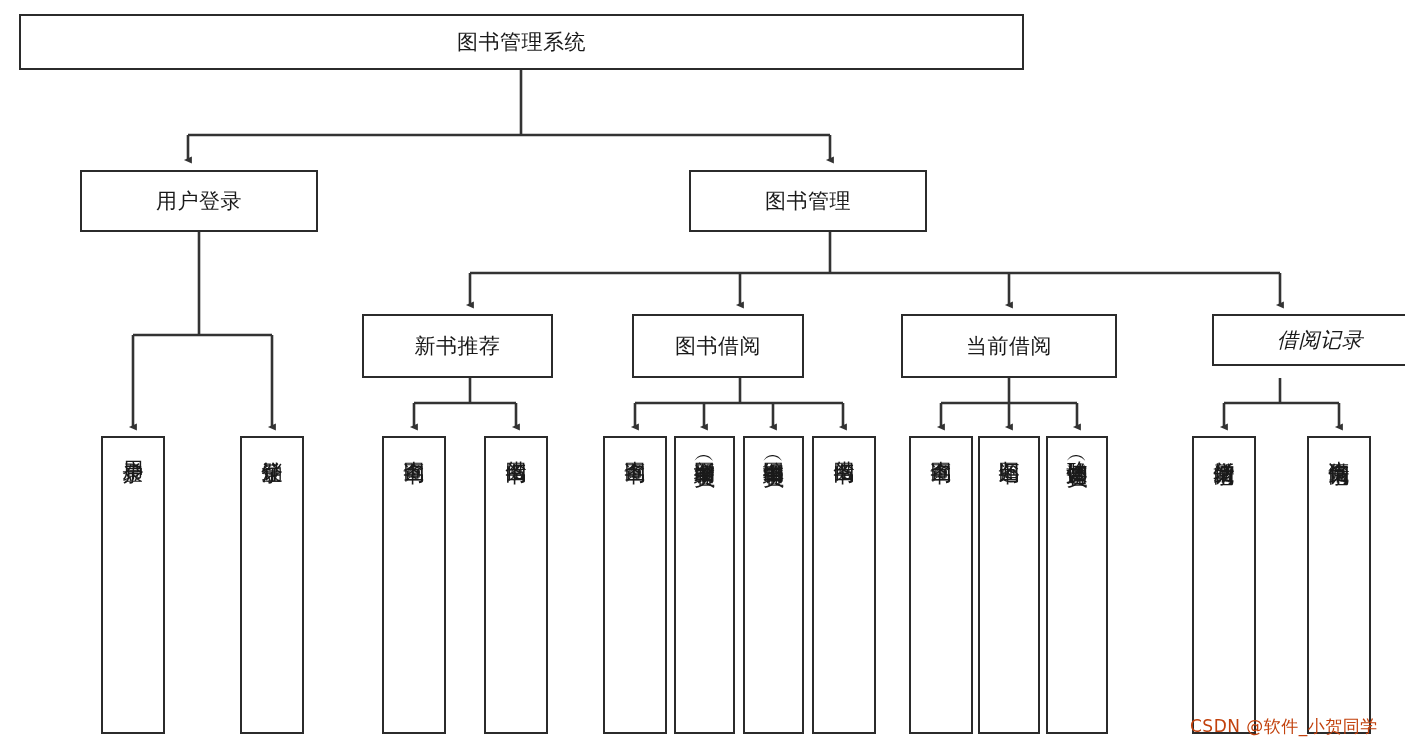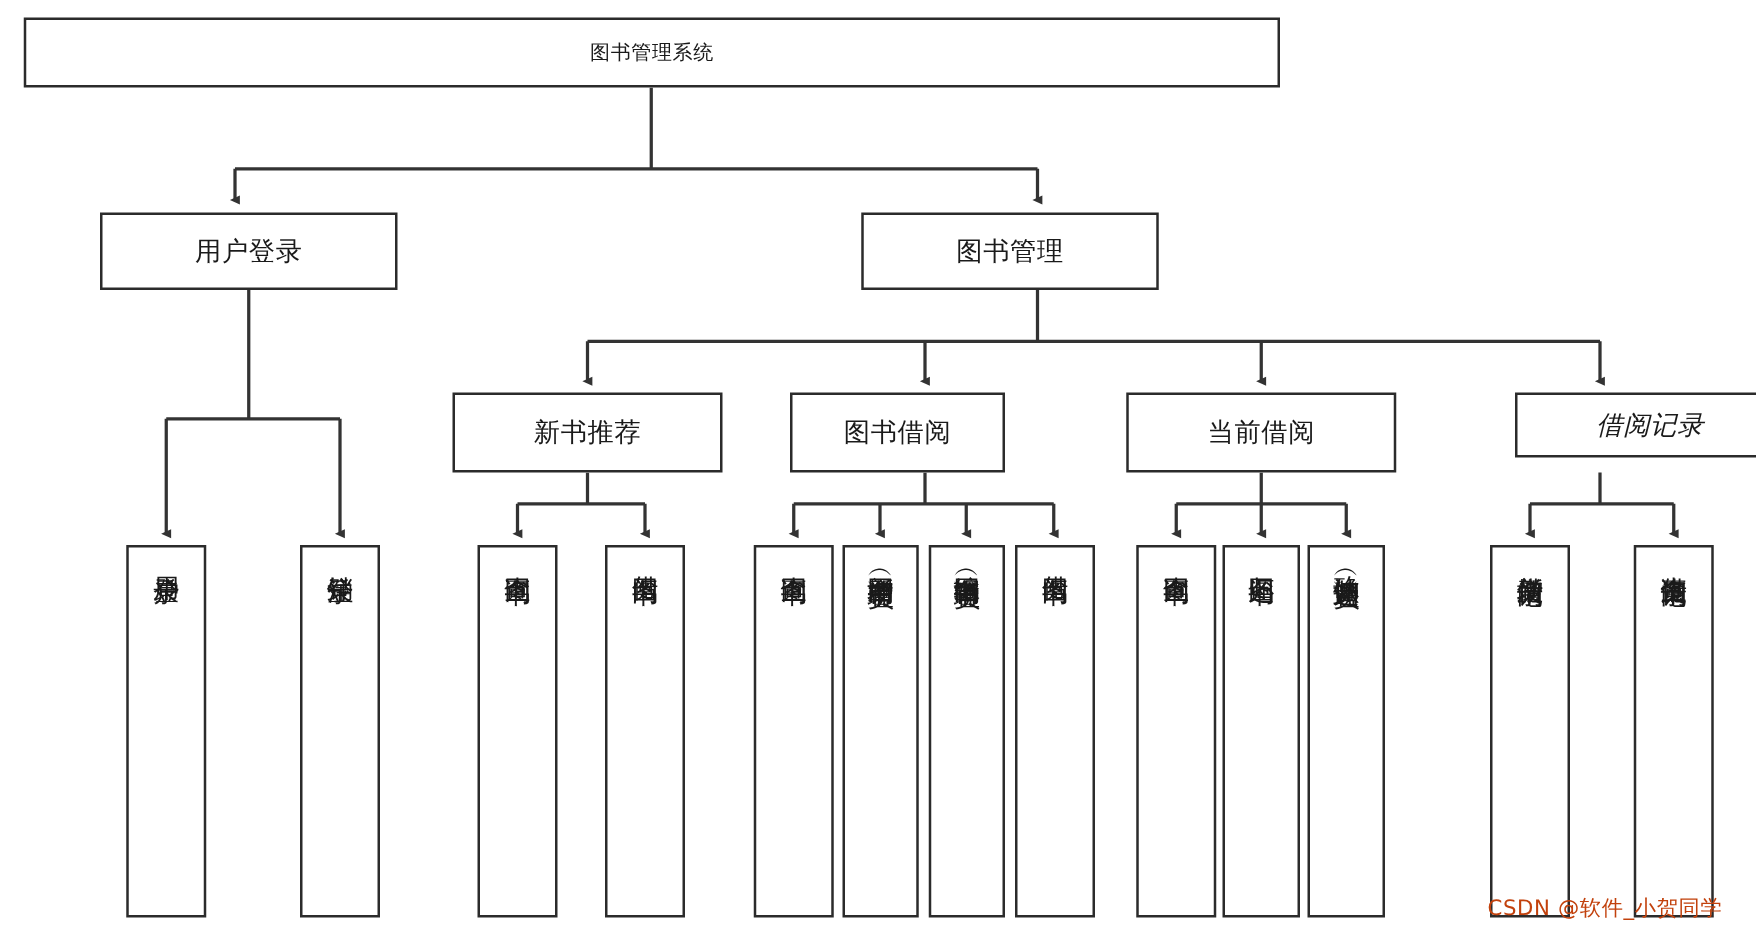--- a/index.html
+++ b/index.html
@@ -42,21 +42,21 @@
     text-align: center;
     white-space: nowrap;
     letter-spacing: 0.5px;
   }
   
   .node.horiz .node-label {
     font-size: 21px;
     writing-mode: horizontal-tb;
   }
   .node.root .node-label {
-    font-size: 16px;
+    font-size: 21px;
   }
   
   .node.vert {
     align-items: flex-start;
     padding-top: 6px;
   }
   .node.vert .node-label {
     writing-mode: vertical-rl;
     text-orientation: upright;
     font-size: 21px;
@@ -132,21 +132,21 @@
   </div>
 
   <div class="node horiz" style="left:80px; top:170px; width:238px; height:62px;">
     <span class="node-label">用户登录</span>
   </div>
 
   <div class="node horiz" style="left:689px; top:170px; width:238px; height:62px;">
     <span class="node-label">图书管理</span>
   </div>
 
-  <div class="node horiz" style="left:362px; top:314px; width:216px; height:64px;">
+  <div class="node horiz" style="left:362px; top:314px; width:191px; height:64px;">
     <span class="node-label">新书推荐</span>
   </div>
 
   <div class="node horiz" style="left:632px; top:314px; width:172px; height:64px;">
     <span class="node-label">图书借阅</span>
   </div>
 
   <div class="node horiz" style="left:901px; top:314px; width:216px; height:64px;">
     <span class="node-label">当前借阅</span>
   </div>

